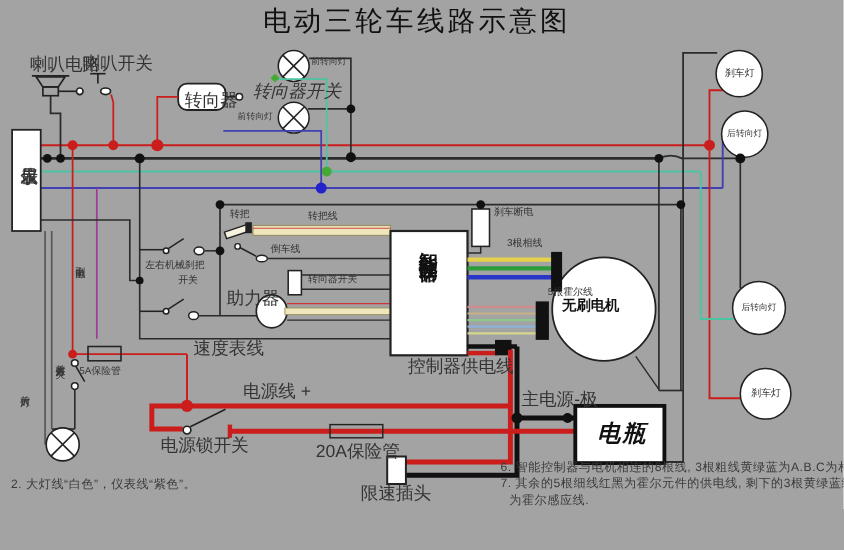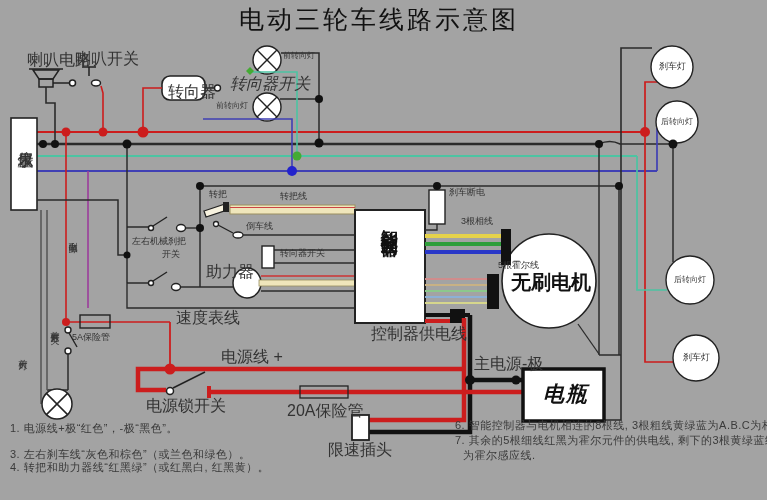--- a/index.html
+++ b/index.html
@@ -238,29 +238,27 @@
 <div class="lbl s9" style="left:246px;top:222px;">倒车线</div>
 <div class="lbl s9" style="left:280px;top:249px;">转向器开关</div>
 <div class="lbl" style="left:206px;top:263px;">助力器</div>
 <div class="lbl" style="left:176px;top:309px;">速度表线</div>
 
 <div class="lbl v big" style="left:379px;top:215px;font-size:17px;letter-spacing:3px;">智能控制器</div>
 <div class="lbl" style="left:371px;top:325px;">控制器供电线</div>
 <div class="lbl s9" style="left:449px;top:188px;">刹车断电</div>
 <div class="lbl s9" style="left:447px;top:217px;padding-left:14px;">3根相线</div>
 <div class="lbl s9" style="left:450px;top:261px;padding-left:48px;">5根霍尔线</div>
-<div class="lbl big" style="left:511px;top:271px;font-size:20px;">无刷电机</div>
+<div class="lbl big" style="left:511px;top:271px;font-size:13px;">无刷电机</div>
 
 <div class="lbl" style="left:474px;top:355px;">主电源-极</div>
 <div class="lbl big" style="left:543px;top:383px;font-size:21px;letter-spacing:2px;font-style:italic;">电瓶</div>
 <div class="lbl" style="left:221px;top:348px;">电源线 +</div>
 <div class="lbl" style="left:146px;top:397px;">电源锁开关</div>
 <div class="lbl" style="left:287px;top:402px;">20A保险管</div>
 <div class="lbl" style="left:328px;top:441px;">限速插头</div>
 
-<div class="lbl note" style="left:10px;top:422px;">1. 电源线+极“红色”，-极“黑色”。</div>
-<div class="lbl note" style="left:10px;top:448px;">3. 左右刹车线“灰色和棕色”（或兰色和绿色）。</div>
-<div class="lbl note" style="left:10px;top:461px;">4. 转把和助力器线“红黑绿”（或红黑白, 红黑黄）。</div>
+<div class="lbl note" style="left:10px;top:435px;">2. 大灯线“白色”，仪表线“紫色”。</div>
 <div class="lbl note" style="left:455px;top:419px;">6. 智能控制器与电机相连的8根线, 3根粗线黄绿蓝为A.B.C为相线.</div>
 <div class="lbl note" style="left:455px;top:434px;">7. 其余的5根细线红黑为霍尔元件的供电线, 剩下的3根黄绿蓝细线</div>
 <div class="lbl note" style="left:463px;top:449px;">为霍尔感应线.</div>
 
 </div>
 
 </body></html>

